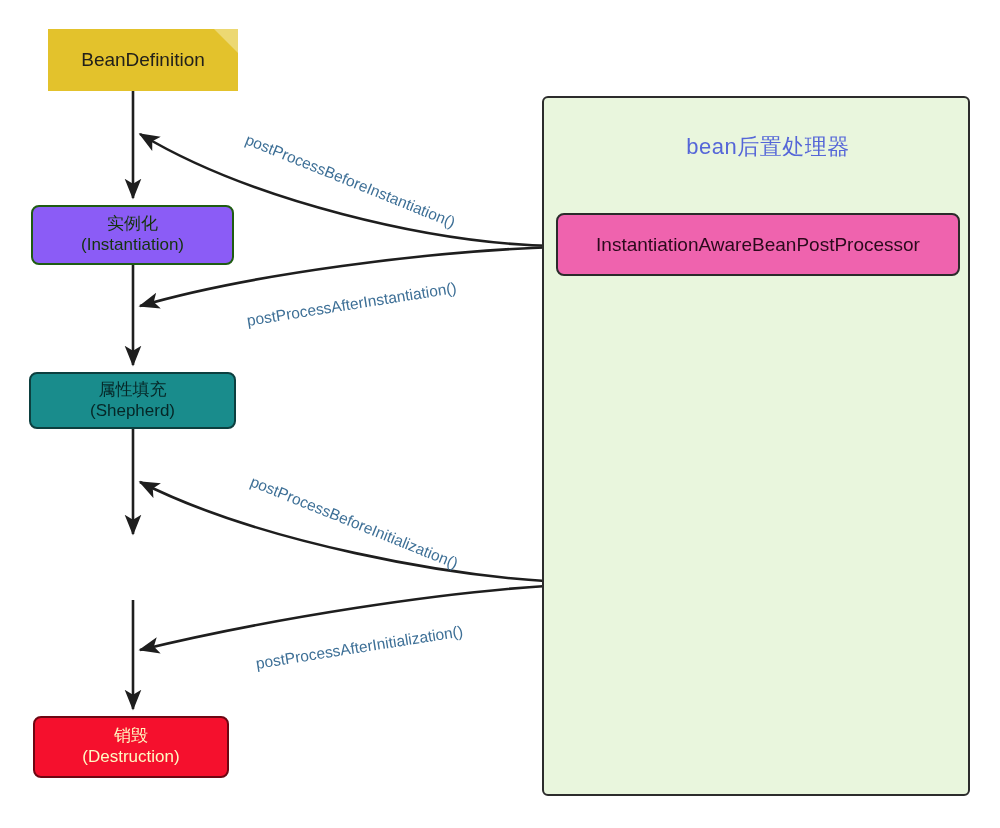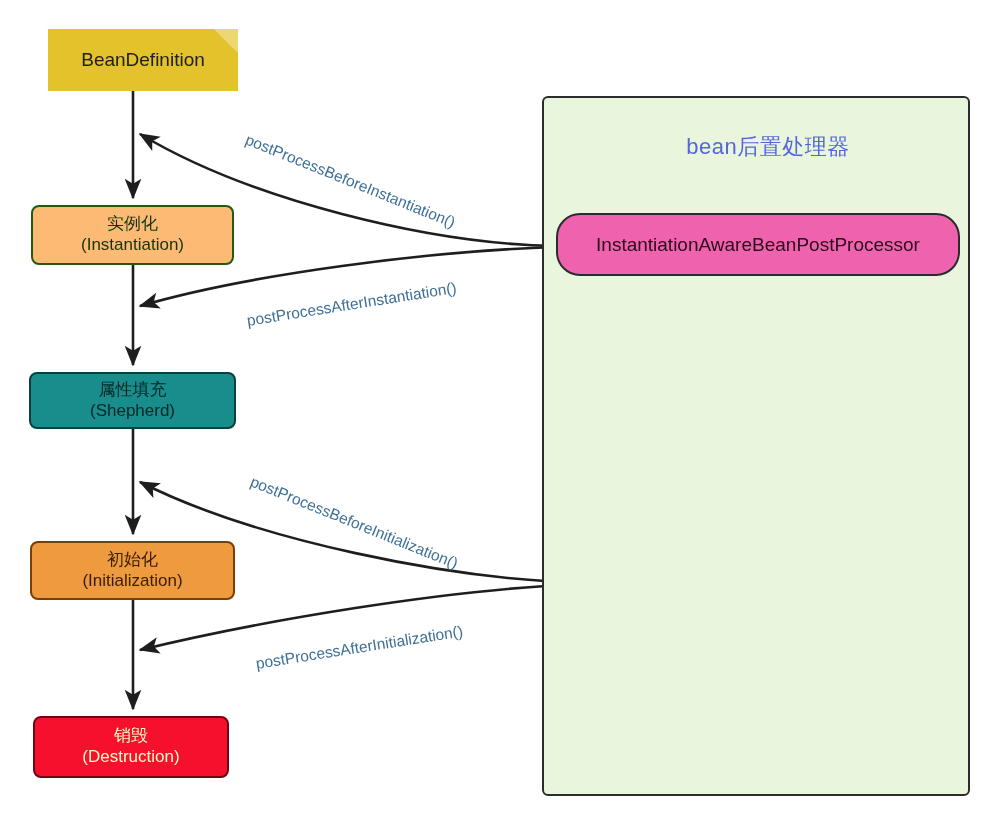--- a/index.html
+++ b/index.html
@@ -59,21 +59,21 @@
 
   .lifecycle-box {
     border-radius: 8px;
     border-style: solid;
     border-width: 2.5px;
     font-size: 17px;
   }
   #node-instantiation {
     left: 31px; top: 205px;
     width: 203px; height: 60px;
-    background: #fdba74;
+    background: #8b5cf6;
     border-color: #1f5c12;
     color: #14340c;
   }
   #node-populate {
     left: 29px; top: 372px;
     width: 207px; height: 57px;
     background: #198c8c;
     border-color: #0c3f3f;
     color: #062626;
     text-align: center;
@@ -121,21 +121,20 @@
     border-radius: 8px;
     border: 2.5px solid #2b2b2b;
     font-size: 19px;
     text-align: center;
   }
   #proc-instantiation-aware {
     left: 12px; top: 115px;
     width: 404px; height: 63px;
     background: #ef63ae;
     color: #2b0a1c;
-    border-radius: 24px;
   }
   #proc-bean-post {
     left: 44px; top: 457px;
     width: 343px; height: 59px;
     background: #62c62c;
     color: #0f2c06;
   }
 
   .edge-label {
     position: absolute;
@@ -223,24 +222,20 @@
   <div class="node-box lifecycle-box" id="node-instantiation">
     <span class="node-line">实例化</span>
     <span class="node-line">(Instantiation)</span>
   </div>
 
   <div class="node-box lifecycle-box" id="node-populate">
     <span class="node-line">属性填充</span>
     <span class="node-line">(Shepherd)</span>
   </div>
 
-  <div class="node-box lifecycle-box" id="node-initialization">
-    <span class="node-line">初始化</span>
-    <span class="node-line">(Initialization)</span>
-  </div>
 
   <div class="node-box lifecycle-box" id="node-destruction">
     <span class="node-line">销毁</span>
     <span class="node-line">(Destruction)</span>
   </div>
 
   <div class="edge-label" id="label-ppbi">postProcessBeforeInstantiation()</div>
   <div class="edge-label" id="label-ppai">postProcessAfterInstantiation()</div>
   <div class="edge-label" id="label-ppbin">postProcessBeforeInitialization()</div>
   <div class="edge-label" id="label-ppain">postProcessAfterInitialization()</div>

